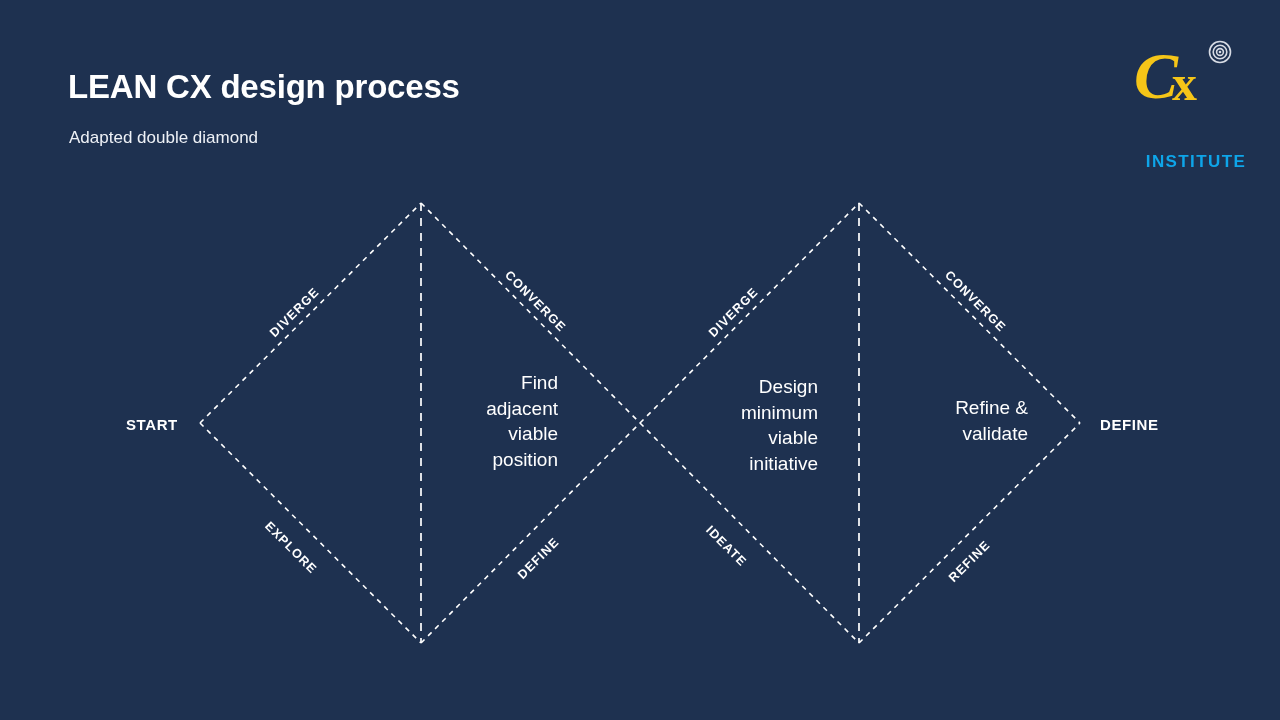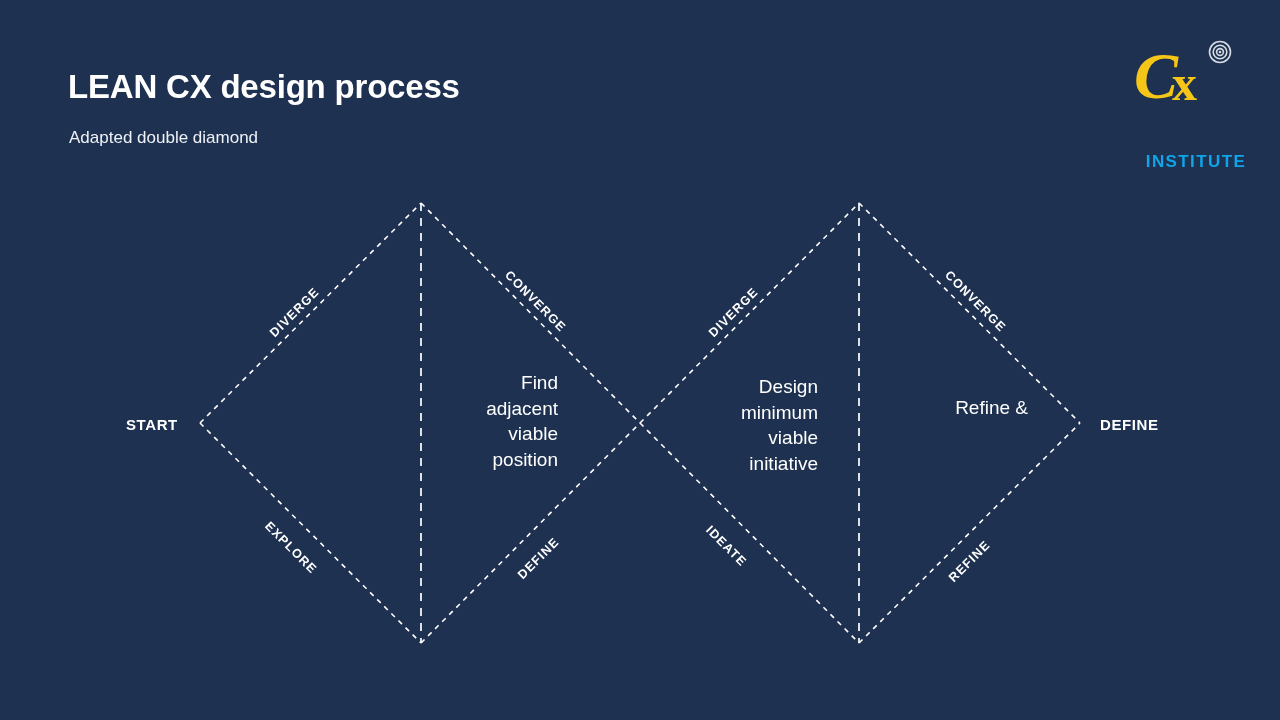--- a/index.html
+++ b/index.html
@@ -186,16 +186,17 @@
 
     <div class="phase-text" id="phase-design">
       <div>Design</div>
       <div>minimum</div>
       <div>viable</div>
       <div>initiative</div>
     </div>
 
     <div class="phase-text" id="phase-refine">
       <div>Refine &amp;</div>
+      <div>validate</div>
     </div>
 
   </div>
 </div>
 
 </body></html>

